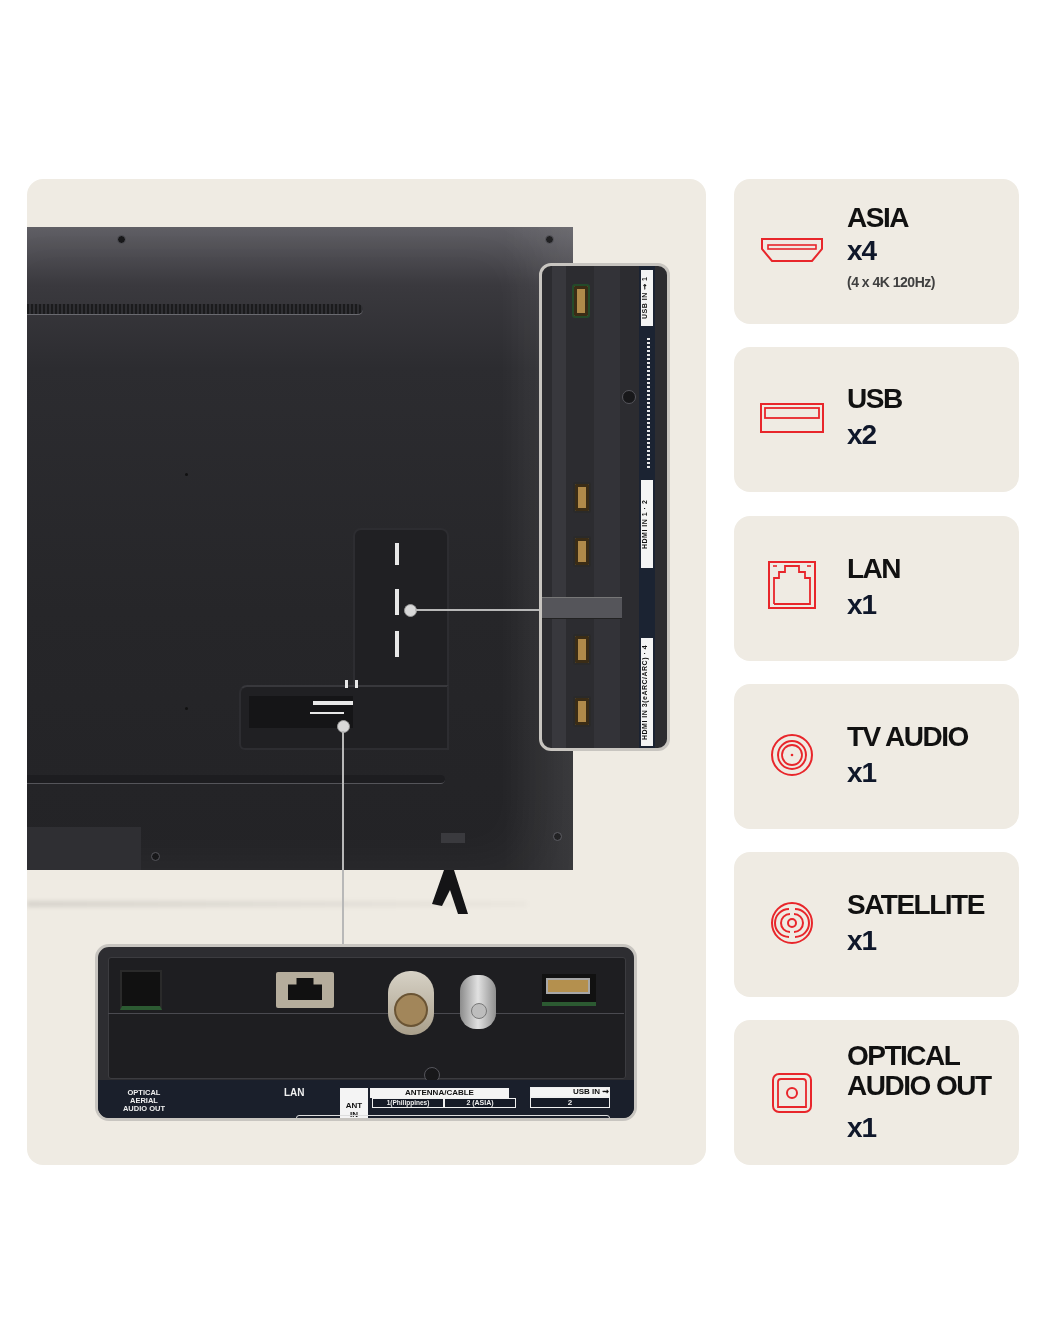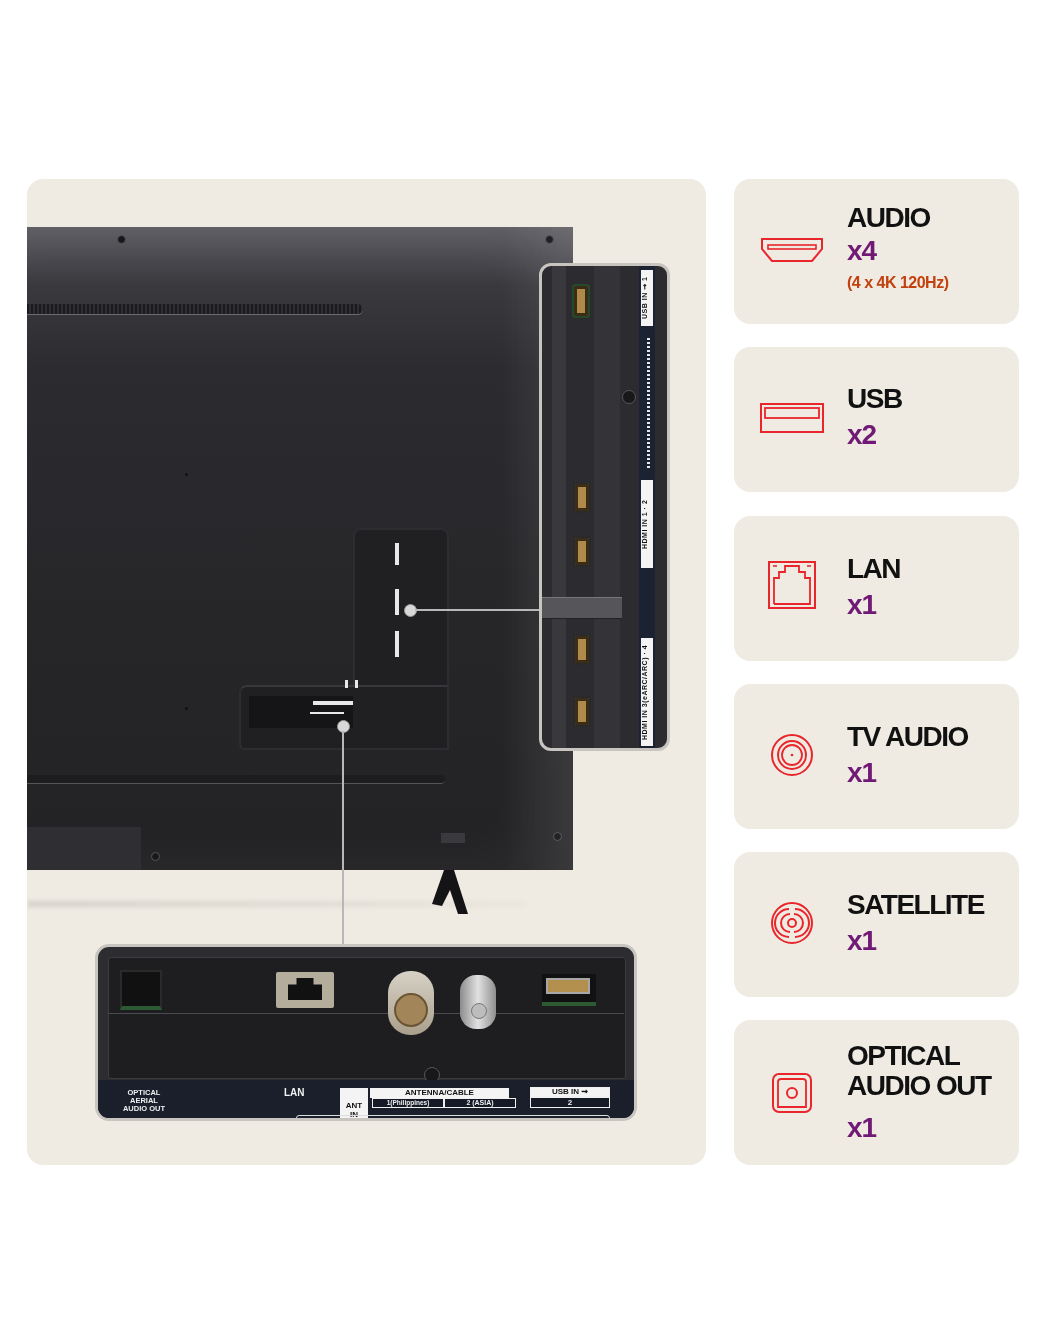--- a/index.html
+++ b/index.html
@@ -69,22 +69,22 @@
   .lbl-opt { left: 20px; top: 142px; width: 52px; font-size: 7.5px; line-height: 8px; }
   .lbl-lan { left: 186px; top: 141px; font-size: 10px; }
   .lbl-box { position: absolute; background: #f4f4f4; color: #111; font-size: 8px; font-weight: bold; text-align: center; }
   .lbl-box.dark { background: #151a26; color: #f0f0f0; border: 1px solid #f0f0f0; box-sizing: border-box; }
   .lbl-dolby { position: absolute; left: 198px; top: 168px; width: 312px; height: 10px; border: 1px solid #ddd; border-radius: 3px; color: #ddd; font-size: 7px; text-align: center; line-height: 9px; overflow: hidden; white-space: nowrap; }
 
   
   .card { position: absolute; left: 734px; width: 285px; height: 145px; background: #efebe3; border-radius: 16px; }
   .card .icon { position: absolute; left: 26px; width: 64px; height: 50px; display: flex; align-items: center; justify-content: center; }
   .card .title { position: absolute; left: 113px; color: #111; font-weight: bold; font-size: 28px; letter-spacing: -1.5px; line-height: 30px; }
-  .card .count { position: absolute; left: 113px; color: #701a75; font-weight: bold; font-size: 28px; letter-spacing: -1px; line-height: 30px; }
-  .card .note { position: absolute; left: 113px; color: #c2410c; font-size: 16px; font-weight: bold; letter-spacing: -0.5px; }
+  .card .count { position: absolute; left: 113px; color: #0f172a; font-weight: bold; font-size: 28px; letter-spacing: -1px; line-height: 30px; }
+  .card .note { position: absolute; left: 113px; color: #404040; font-size: 14px; font-weight: bold; letter-spacing: -0.5px; }
 </style>
 </head>
 <body>
 
 <div class="panel">
   <div class="tv">
     <div class="screw" style="left:90px;top:8px;"></div>
     <div class="screw" style="left:518px;top:8px;"></div>
     <div class="vent-top"></div>
     <div class="screw" style="left:158px;top:246px;width:3px;height:3px;border:none;background:#111;"></div>
@@ -153,34 +153,34 @@
     </div>
     <div class="lbl lbl-lan">LAN</div>
 
     <div class="lbl-box" style="left:242px;top:141px;width:28px;height:20px;line-height:9px;padding-top:13px;">
       <div>ANT</div>
       <div>IN</div>
     </div>
     <div class="lbl-box" style="left:272px;top:141px;width:139px;height:10px;line-height:10px;">ANTENNA/CABLE</div>
     <div class="lbl-box dark" style="left:274px;top:151px;width:72px;height:10px;line-height:8px;font-size:6.5px;">1(Philippines)</div>
     <div class="lbl-box dark" style="left:346px;top:151px;width:72px;height:10px;line-height:8px;font-size:7px;">2 (ASIA)</div>
-    <div class="lbl-box dark" style="left:432px;top:140px;width:80px;height:10px;line-height:8px;background:#f4f4f4;color:#111;">USB IN ⇝</div>
+    <div class="lbl-box dark" style="left:432px;top:140px;width:80px;height:10px;line-height:8px;background:#f4f4f4;color:#111;text-align:right;">USB IN ⇝</div>
     <div class="lbl-box dark" style="left:432px;top:150px;width:80px;height:11px;line-height:9px;">2</div>
     <div class="lbl-dolby">Manufactured under license from Dolby Laboratories. Dolby, Dolby Vision</div>
   </div>
 </div>
 
 <div class="card" style="top:179px;">
   <div class="icon" style="top:46px;">
     <svg width="64" height="26" viewBox="0 0 64 26">
         <polygon points="2,2 62,2 62,12 52,24 12,24 2,12" fill="none" stroke="#e8262b" stroke-width="2"></polygon>
         <rect x="8" y="8" width="48" height="4" fill="none" stroke="#e8262b" stroke-width="1.6"></rect>
       </svg>
   </div>
-  <div class="title" style="top:24px;">AUDIO</div>
+  <div class="title" style="top:24px;">ASIA</div>
   <div class="count" style="top:57px;">x4</div>
   <div class="note" style="top:95px;">(4 x 4K 120Hz)</div>
 </div>
 
 <div class="card" style="top:347px;">
   <div class="icon" style="top:46px;">
     <svg width="64" height="30" viewBox="0 0 64 30">
         <rect x="1" y="1" width="62" height="28" fill="none" stroke="#e8262b" stroke-width="2"></rect>
         <rect x="5" y="5" width="54" height="10" fill="none" stroke="#e8262b" stroke-width="1.8"></rect>
       </svg>

